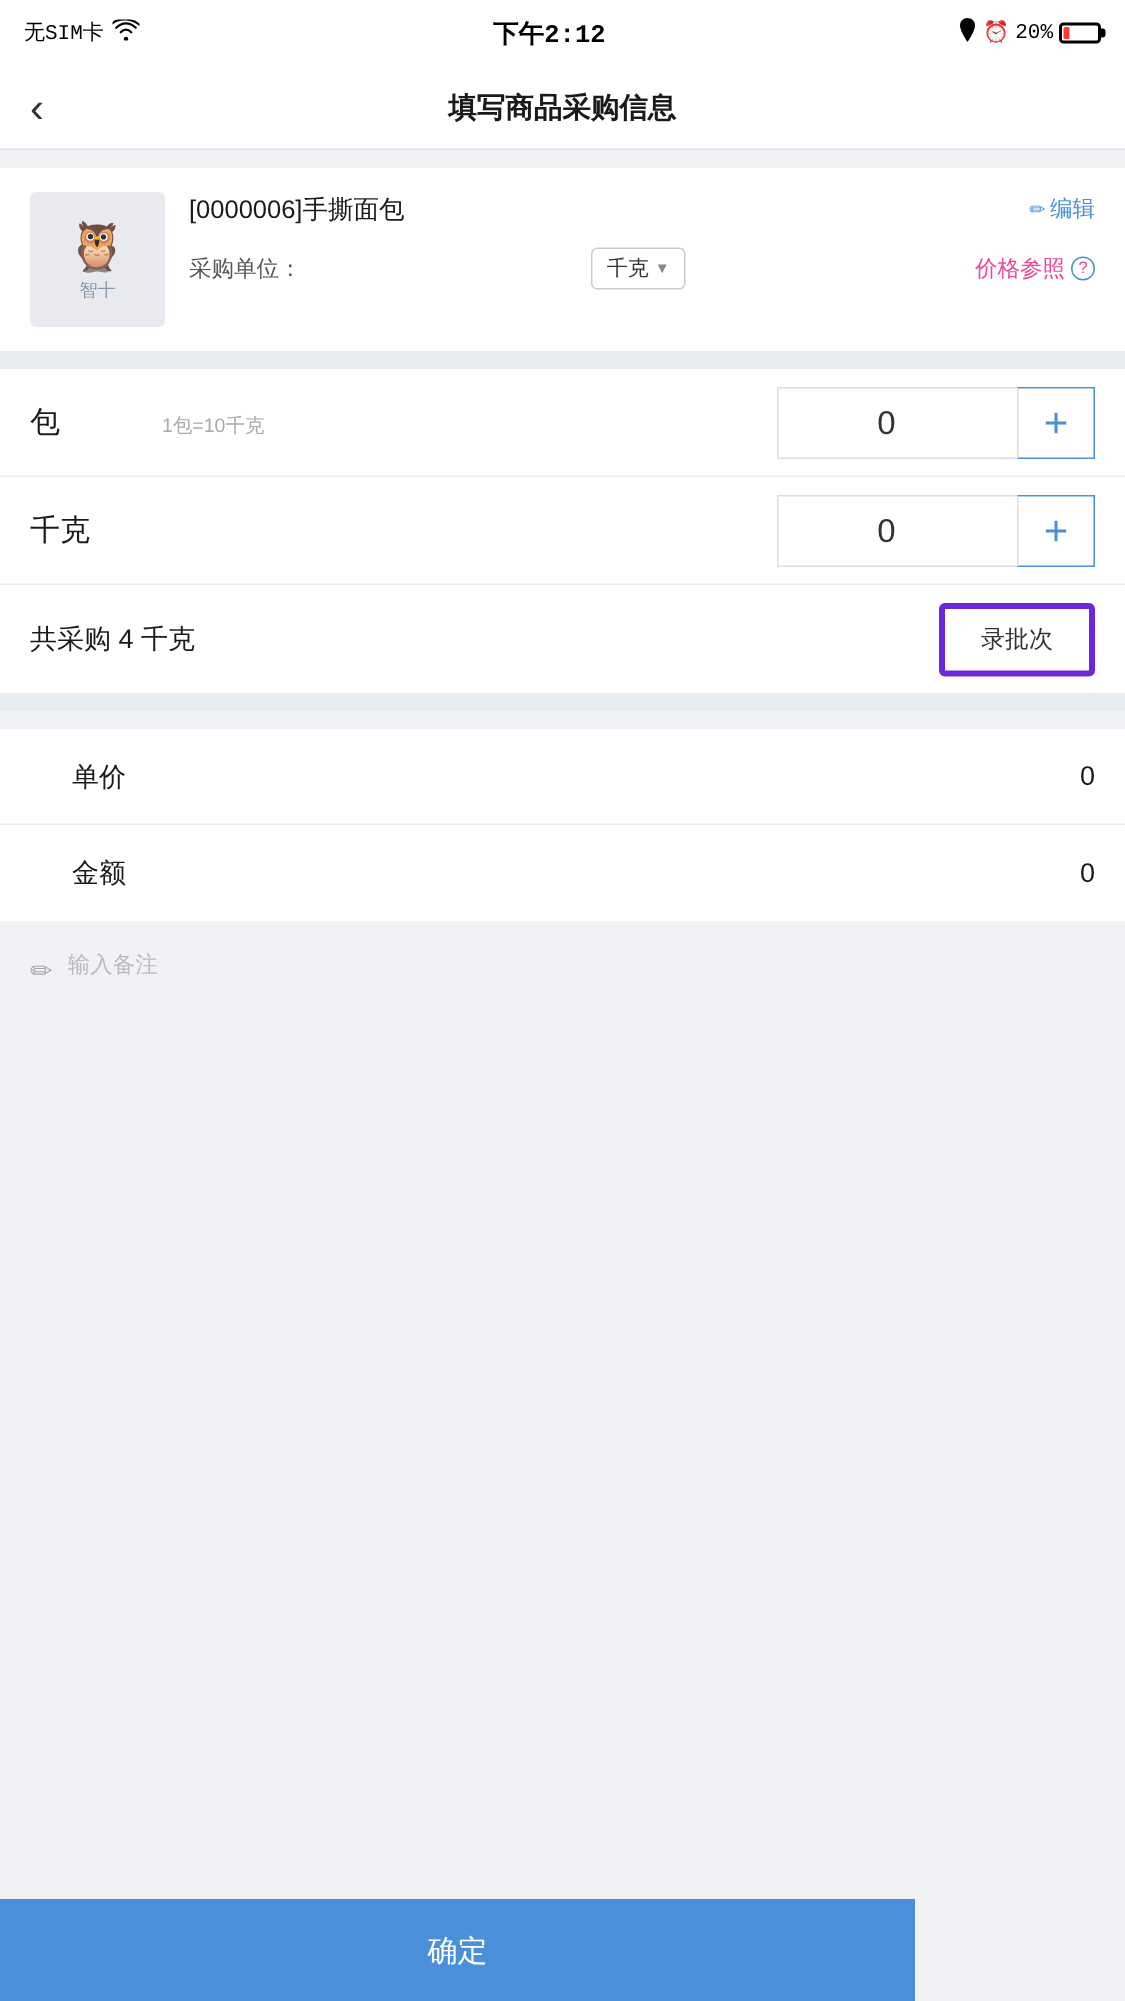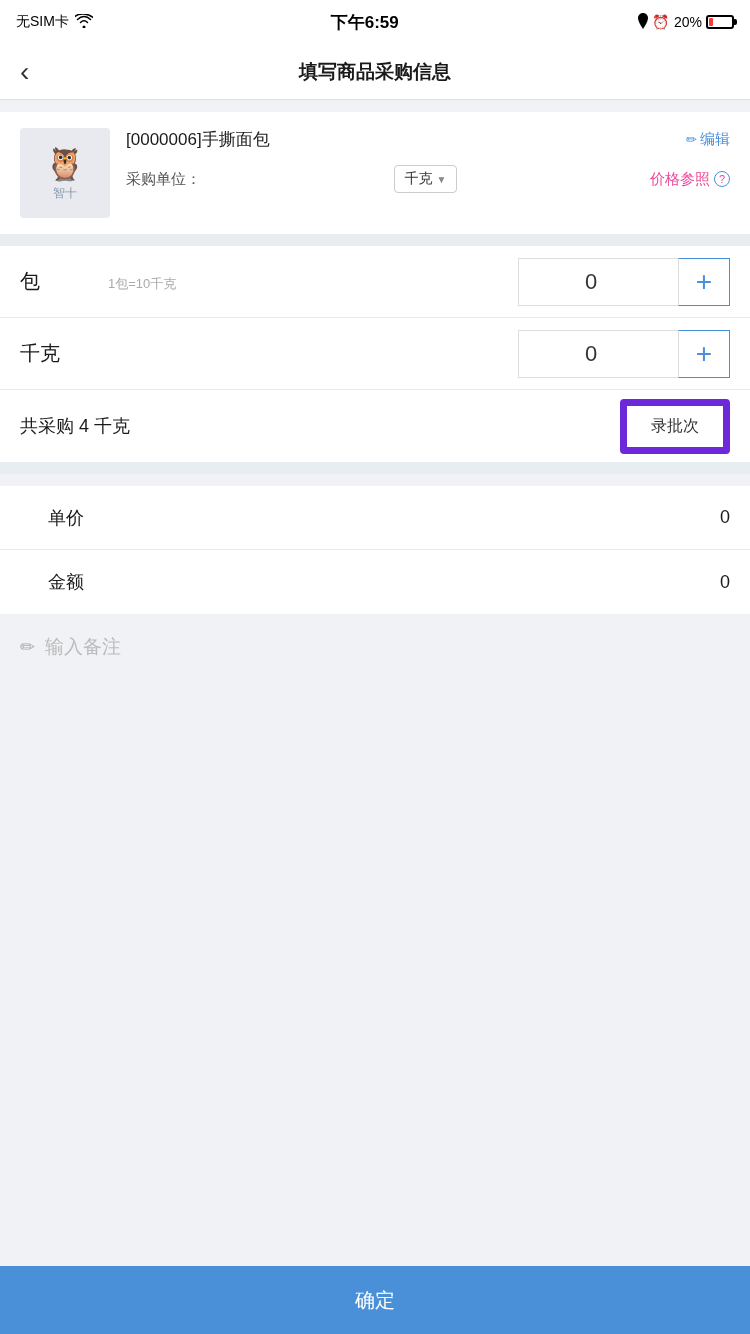--- a/index.html
+++ b/index.html
@@ -15,20 +15,21 @@
     
     .status-bar {
       background: #fff;
       height: 44px;
       display: flex;
       align-items: center;
       justify-content: space-between;
       padding: 0 16px;
       font-size: 15px;
       font-weight: 500;
+      font-family: Liberation Mono, monospace;
     }
     .status-left {
       display: flex;
       align-items: center;
       gap: 6px;
       font-size: 14px;
       color: #000;
     }
     .status-center {
       font-size: 17px;
@@ -264,21 +265,21 @@
       justify-content: space-between;
       background: #fff;
       padding: 0 20px;
       height: 72px;
     }
     .total-text {
       font-size: 18px;
       color: #1a1a1a;
     }
     .batch-btn {
-      border: 7px solid #6d28d9;
+      border: 4px solid #6d28d9;
       background: #fff;
       color: #333;
       font-size: 16px;
       padding: 10px 24px;
       border-radius: 4px;
       cursor: pointer;
     }
 
     
     .info-section {
@@ -318,30 +319,30 @@
       display: flex;
       align-items: flex-start;
       gap: 10px;
     }
     .pencil-icon-gray {
       font-size: 18px;
       color: #aaa;
       margin-top: 2px;
     }
     .notes-placeholder {
-      font-size: 19px;
+      font-size: 15px;
       color: #bbb;
     }
 
     
     .confirm-bar {
       position: fixed;
       bottom: 0;
       left: 0;
-      width: 750px;
+      width: 610px;
       height: 68px;
       background: #4a90d9;
       display: flex;
       align-items: center;
       justify-content: center;
       cursor: pointer;
     }
     .confirm-label {
       font-size: 20px;
       color: #fff;
@@ -361,21 +362,21 @@
     <span>无SIM卡</span>
     <span>
       <svg width="18" height="14" viewBox="0 0 18 14" fill="none">
         <path d="M9 11.5a1.5 1.5 0 1 1 0 3 1.5 1.5 0 0 1 0-3z" fill="#000"></path>
         <path d="M5.5 8.5C6.7 7.3 7.8 6.8 9 6.8s2.3.5 3.5 1.7" stroke="#000" stroke-width="1.5" fill="none" stroke-linecap="round"></path>
         <path d="M2.5 5.5C4.5 3.5 6.7 2.5 9 2.5s4.5 1 6.5 3" stroke="#000" stroke-width="1.5" fill="none" stroke-linecap="round"></path>
         <path d="M0 2.5C2.7 0 5.7-.2 9 0c3.3.2 6.3 1.3 9 3.5" stroke="#000" stroke-width="1.5" fill="none" stroke-linecap="round"></path>
       </svg>
     </span>
   </div>
-  <div class="status-center">下午6:59</div>
+  <div class="status-center">下午2:12</div>
   <div class="status-right">
     <span>
       <svg width="12" height="16" viewBox="0 0 12 16" fill="none">
         <path d="M6 0C3.2 0 1 2.2 1 5c0 4 5 11 5 11s5-7 5-11c0-2.8-2.2-5-5-5z" fill="#000"></path>
       </svg>
     </span>
     <span>⏰</span>
     <span>20%</span>
     <span class="battery-bar">
       <span class="battery-fill"></span>

